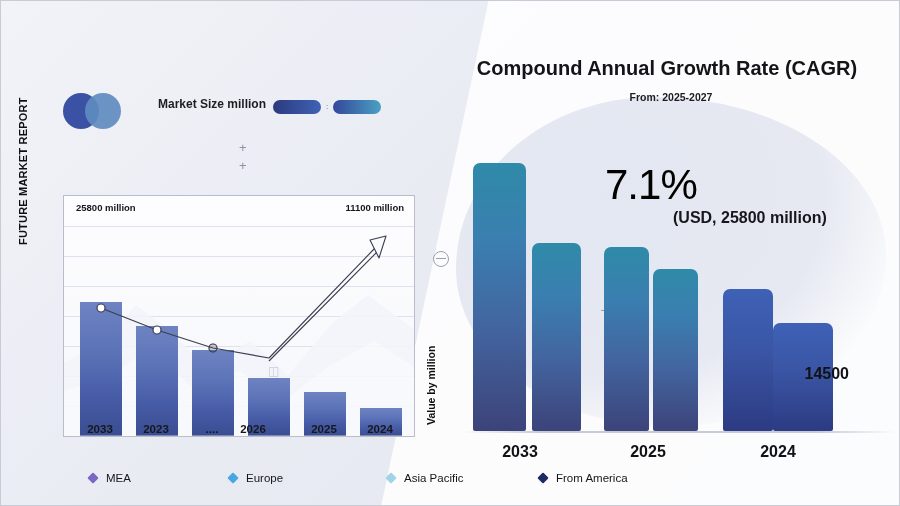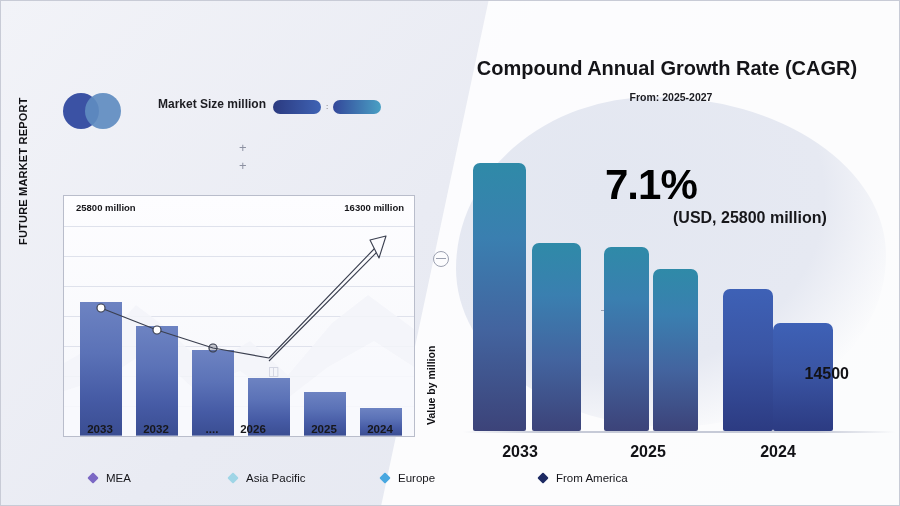--- a/index.html
+++ b/index.html
@@ -117,21 +117,21 @@
   .cagr-title{
     position:absolute;left:0;right:18px;top:56px;text-align:center;
     font-size:20px;font-weight:bold;color:#141418;white-space:nowrap;
   }
   .cagr-sub{
     position:absolute;left:0;right:10px;top:90px;text-align:center;
     font-size:10.5px;font-weight:bold;color:#1b1b20;
   }
   .cagr-value{
     position:absolute;left:154px;top:160px;
-    font-size:42px;font-weight:bold;color:#000;letter-spacing:-1px;
+    font-size:42px;font-weight:normal;color:#000;letter-spacing:-1px;
   }
   .cagr-usd{
     position:absolute;left:190px;top:208px;
     font-size:16px;font-weight:bold;color:#17171b;white-space:nowrap;margin-left:32px;
   }
   .rbars{position:absolute;left:0;bottom:0;width:450px;height:360px;}
   .rbar{
     position:absolute;bottom:76px;border-radius:7px 7px 2px 2px;
   }
   .rbar.teal{background:linear-gradient(180deg,#2f8aa8 0%,#3a7fb0 28%,#43649f 62%,#3c4379 100%);}
@@ -205,21 +205,21 @@
       <div class="gridline" style="top:150px"></div>
       <div class="gridline" style="top:180px"></div>
       <div class="gridline" style="top:210px"></div>
 
       <svg class="mountain" viewBox="0 0 350 165" preserveAspectRatio="none">
         <path d="M0,165 L0,92 L38,70 L72,34 L104,58 L142,96 L186,70 L224,104 L268,52 L304,24 L350,58 L350,165 Z" fill="#f4f5fa"></path>
         <path d="M0,165 L0,120 L44,106 L86,78 L130,118 L176,100 L220,130 L264,96 L310,70 L350,96 L350,165 Z" fill="#fafbfe" opacity=".9"></path>
       </svg>
 
       <div class="cap-label cap-left">25800 million</div>
-      <div class="cap-label cap-right">16300 million</div>
+      <div class="cap-label cap-right">11100 million</div>
 
       <span class="ghost-icon" style="left:204px;top:168px;">◫</span>
       <span class="ghost-icon" style="left:250px;top:204px;">▤</span>
 
       <div class="bars-layer">
         <div class="bar-col" style="left:16px">
             <div class="bar" style="height:134px"></div>
           </div>
         <div class="bar-col" style="left:72px">
             <div class="bar" style="height:110px"></div>
@@ -244,21 +244,21 @@
         <circle cx="93" cy="134" r="4" fill="#ffffff" stroke="#3a3f4f" stroke-width="1.2"></circle>
         <circle cx="149" cy="152" r="4" fill="#3a3f4f" stroke="#3a3f4f" stroke-width="1.2" opacity=".25"></circle>
         <circle cx="149" cy="152" r="4" fill="none" stroke="#3a3f4f" stroke-width="1.2"></circle>
         <path d="M205,162 L311,52 M205,165 L314,55" fill="none" stroke="#3a3f4f" stroke-width="1.1"></path>
         <path d="M306,44 L322,40 L315,62 Z" fill="#fbfbfe" stroke="#3a3f4f" stroke-width="1.1" stroke-linejoin="round"></path>
       </svg>
     </div>
 
     <div class="axis-x">
       <div class="tick" style="left:9px">2033</div>
-      <div class="tick" style="left:65px">2032</div>
+      <div class="tick" style="left:65px">2023</div>
       <div class="tick" style="left:121px">....</div>
       <div class="tick" style="left:162px">2026</div>
       <div class="tick" style="left:233px">2025</div>
       <div class="tick" style="left:289px">2024</div>
     </div>
   </div>
 
   <div class="right-panel">
 
     <div class="cagr-title">Compound Annual Growth Rate (CAGR)</div>
@@ -291,27 +291,27 @@
 
     <div class="cagr-value">7.1%</div>
     <div class="cagr-usd">(USD, 25800 million)</div>
   </div>
 
   <div class="legend">
     <div class="legend-item" style="width:140px">
       <span class="dia" style="background:#7b68c4"></span>
       <span class="lab">MEA</span>
     </div>
+    <div class="legend-item" style="width:158px">
+      <span class="dia" style="background:#48a7e0"></span>
+      <span class="lab">Europe</span>
+    </div>
     <div class="legend-item" style="width:152px">
       <span class="dia" style="background:#9fd5e6"></span>
       <span class="lab">Asia Pacific</span>
     </div>
-    <div class="legend-item" style="width:158px">
-      <span class="dia" style="background:#48a7e0"></span>
-      <span class="lab">Europe</span>
-    </div>
     <div class="legend-item">
       <span class="dia" style="background:#1d2a63"></span>
       <span class="lab">From America</span>
     </div>
   </div>
 
 </div>
 
 </body></html>

